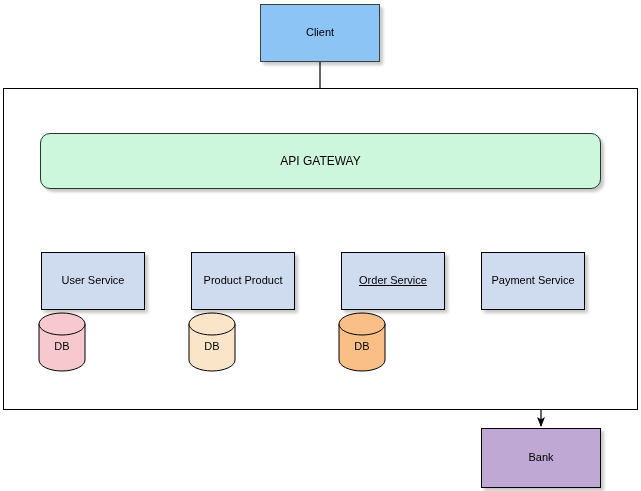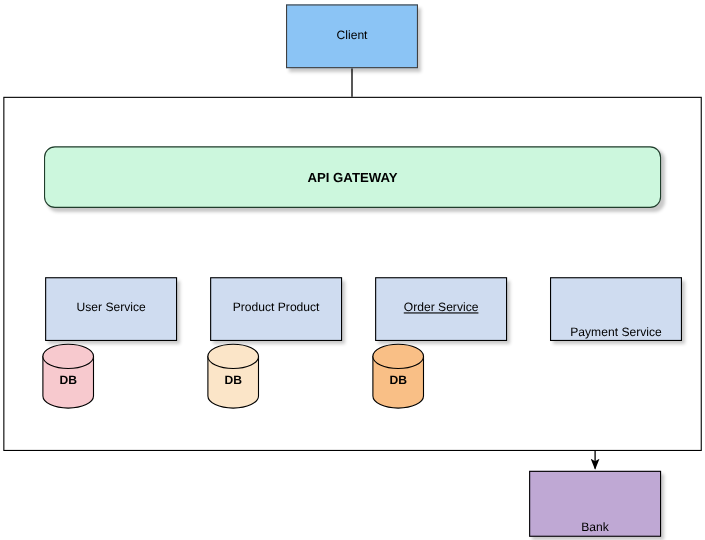--- a/index.html
+++ b/index.html
@@ -54,40 +54,38 @@
     z-index: 1;
   }
   
   #api-gateway {
     left: 40px; top: 133px;
     width: 561px; height: 56px;
     background: #ccf7dd;
     border: 1px solid #1f3d2b;
     border-radius: 10px;
     font-size: 12px;
-    font-weight: bold;
   }
   
   .service {
     top: 252px;
-    width: 120px; height: 58px;
+    width: 104px; height: 58px;
     background: #cfdcf0;
     border: 1px solid #000000;
   }
   #user-service    { left: 41px; }
   #product-service { left: 191px; }
   #order-service   { left: 341px; text-decoration: underline; }
-  #payment-service { left: 500px; align-items: flex-end; }
+  #payment-service { left: 481px; }
 
   
   .db {
     position: absolute;
     width: 48px; height: 60px;
     z-index: 4;
-    font-weight: bold;
   }
   .db svg { display: block; overflow: visible; }
   .db .db-label {
     position: absolute;
     left: 0; top: 0;
     width: 48px; height: 60px;
     display: flex;
     align-items: center;
     justify-content: center;
     font-size: 11px;
@@ -98,21 +96,20 @@
   #user-db    { left: 38px; top: 312px; }
   #product-db { left: 188px; top: 312px; }
   #order-db   { left: 338px; top: 312px; }
 
   
   #bank {
     left: 481px; top: 428px;
     width: 120px; height: 60px;
     background: #bfa8d4;
     border: 1px solid #000000;
-    align-items: flex-end;
   }
 </style>
 </head>
 <body>
 
 <svg id="canvas" viewBox="0 0 641 491" xmlns="http://www.w3.org/2000/svg">
   <defs>
     <marker id="arrowhead" markerWidth="10" markerHeight="8" refX="9" refY="4" orient="auto" markerUnits="userSpaceOnUse">
       <path d="M0,0 L10,4 L0,8 L2.4,4 z" fill="#000000"></path>
     </marker>

